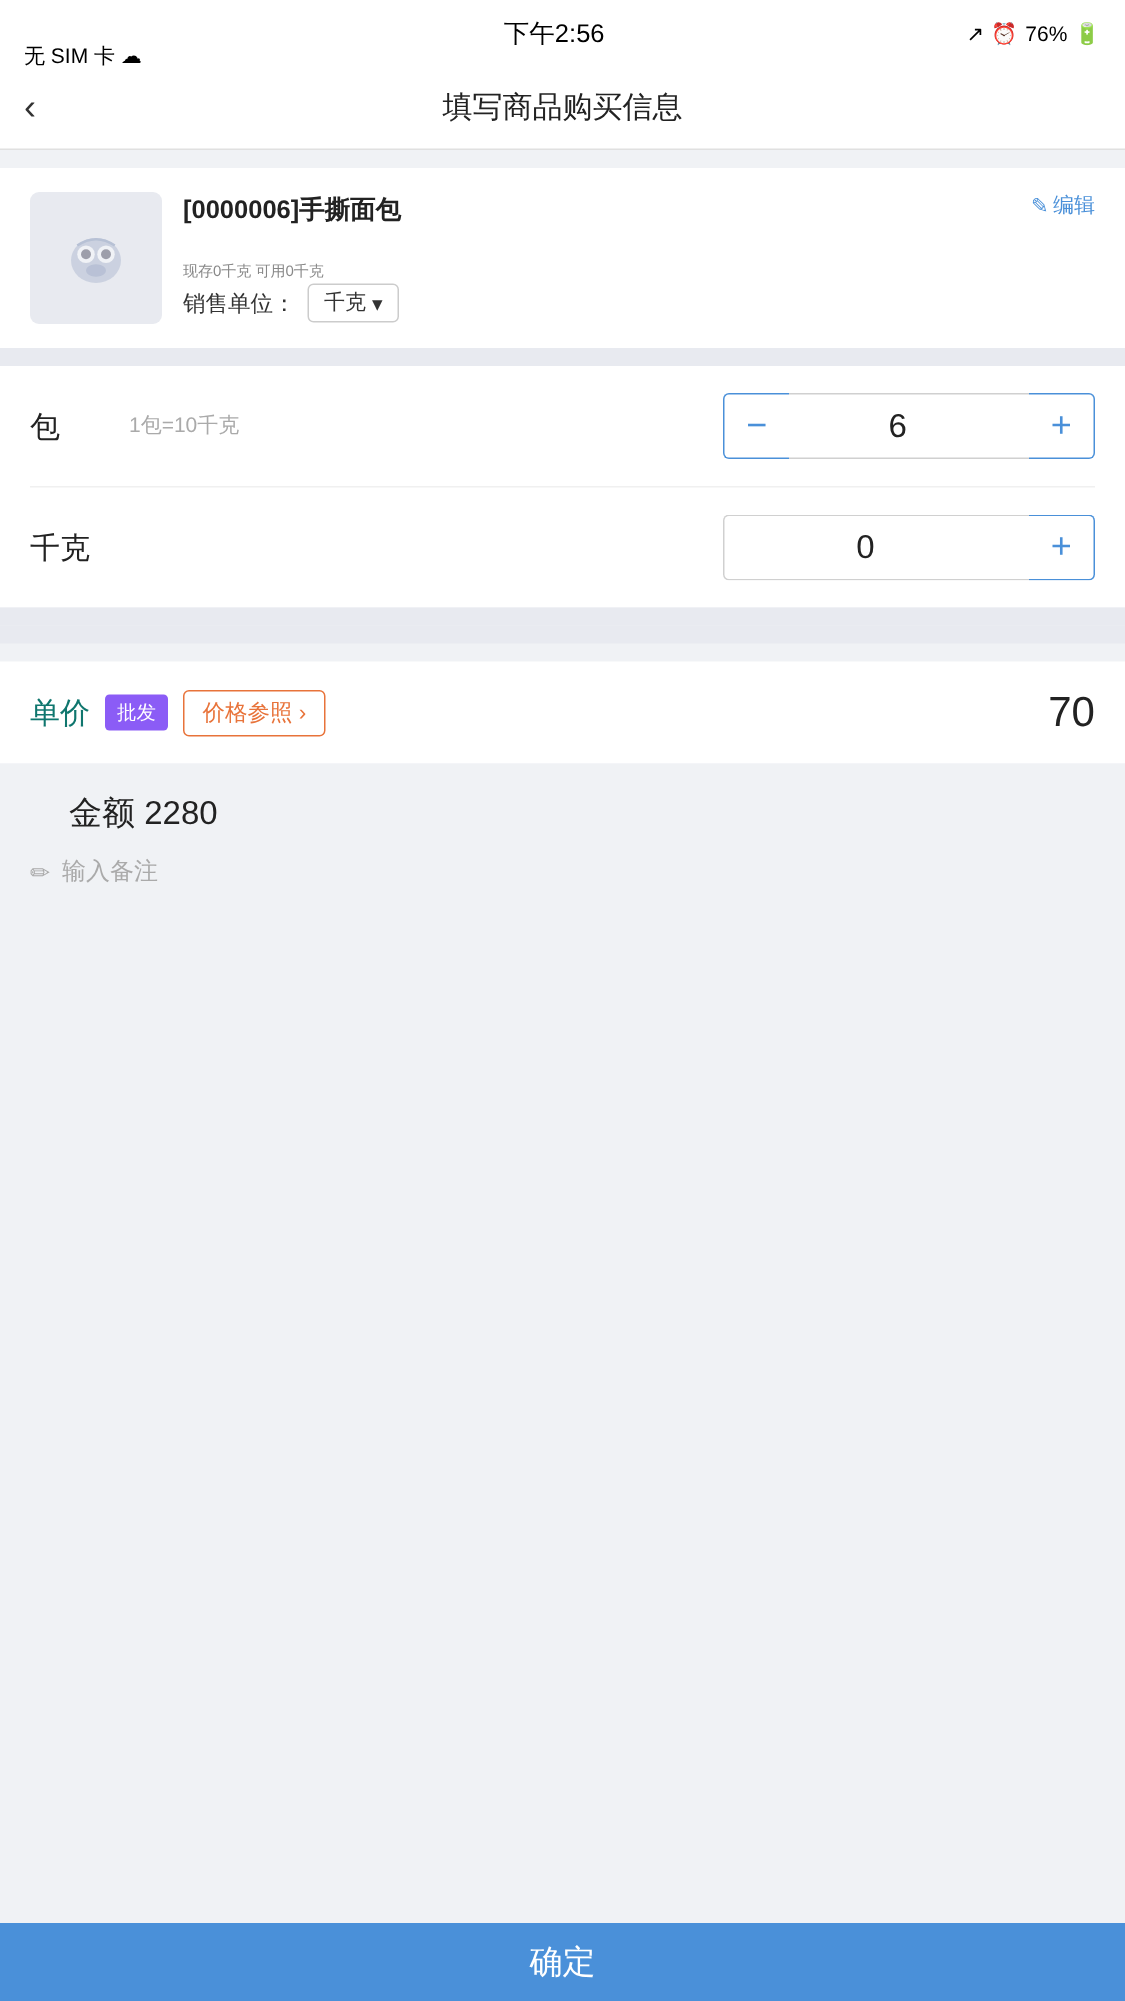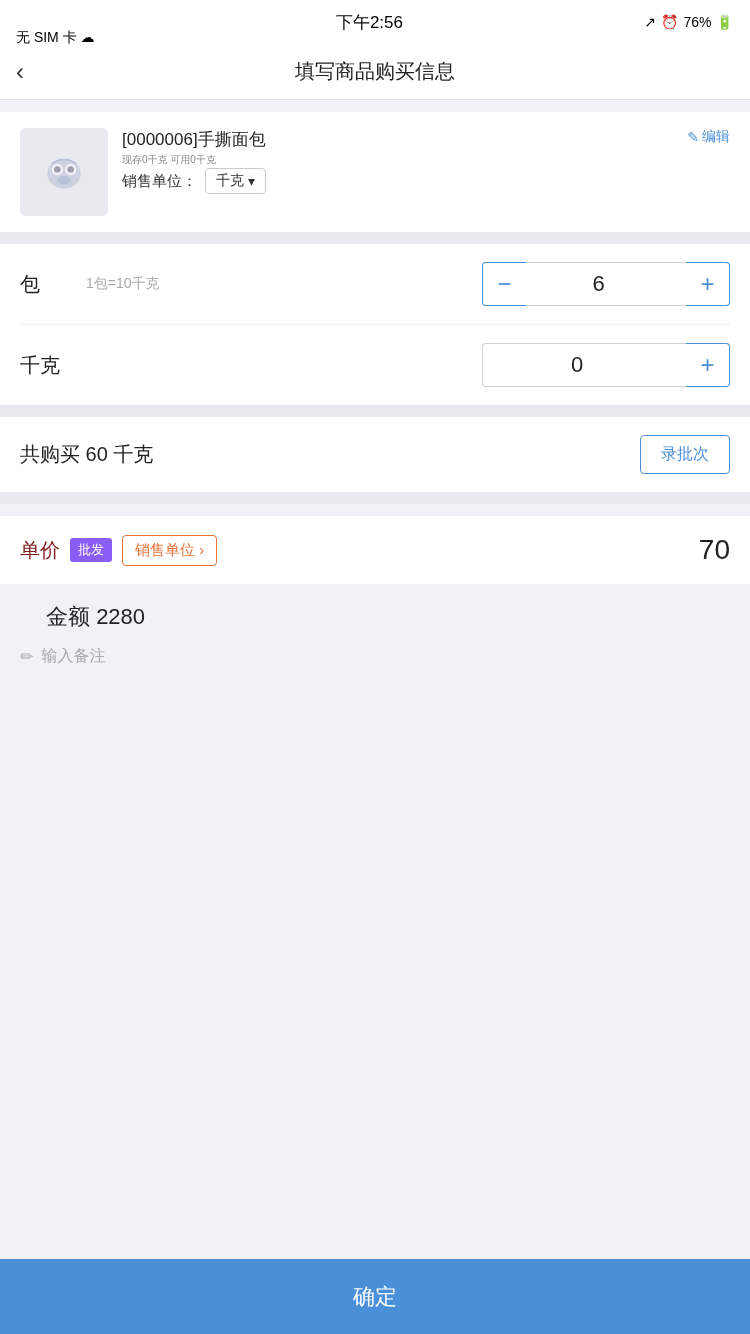--- a/index.html
+++ b/index.html
@@ -75,23 +75,23 @@
     .product-image svg {
       width: 50px;
       height: 50px;
       opacity: 0.5;
     }
     .product-info {
       flex: 1;
     }
     .product-name {
       font-size: 17px;
-      font-weight: 400;
-      color: #222;
-      margin-bottom: 2px;
+      font-weight: 700;
+      color: #222;
+      margin-bottom: 23px;
     }
     .product-stock {
       font-size: 10px;
       color: #888;
       margin-bottom: 1px;
     }
     .product-unit-row {
       display: flex;
       align-items: center;
       gap: 8px;
@@ -235,21 +235,21 @@
     .price-section {
       background: #fff;
       margin-top: 12px;
       padding: 18px 20px;
       display: flex;
       align-items: center;
       gap: 10px;
     }
     .price-label {
       font-size: 20px;
-      color: #7f1d1d;
+      color: #0f766e;
     }
     .price-tag {
       background: #8b5cf6;
       color: #fff;
       font-size: 13px;
       padding: 3px 8px;
       border-radius: 3px;
     }
     .price-ref-btn {
       border: 1px solid #e8733a;
@@ -290,21 +290,21 @@
       font-size: 16px;
       cursor: pointer;
     }
 
     
     .confirm-btn {
       position: fixed;
       bottom: 0;
       left: 0;
       width: 750px;
-      height: 75px;
+      height: 52px;
       background: #4a90d9;
       color: #fff;
       font-size: 22px;
       display: flex;
       align-items: center;
       justify-content: center;
       cursor: pointer;
       border: none;
     }
 
@@ -384,31 +384,27 @@
       <div style="flex:1"></div>
       <div class="input-controls">
         <input class="qty-input-full" type="number" value="0" style="">
         <button class="qty-btn qty-btn-right">+</button>
       </div>
     </div>
   </div>
 
   <div class="section-divider"></div>
 
-  <div class="total-row">
-    <span class="total-label">共购买 60 千克</span>
-    <button class="record-batch-btn">录批次</button>
-  </div>
 
   <div class="section-divider"></div>
 
   <div class="price-section">
     <span class="price-label">单价</span>
     <span class="price-tag">批发</span>
-    <button class="price-ref-btn">销售单位 ›</button>
+    <button class="price-ref-btn">价格参照 ›</button>
     <span class="price-value">70</span>
   </div>
 
   <div class="amount-section">
     <div class="amount-row">
       <span>金额</span>
       <span> </span><span>2280</span>
     </div>
     <div class="remark-row">
       <span>✏</span>

